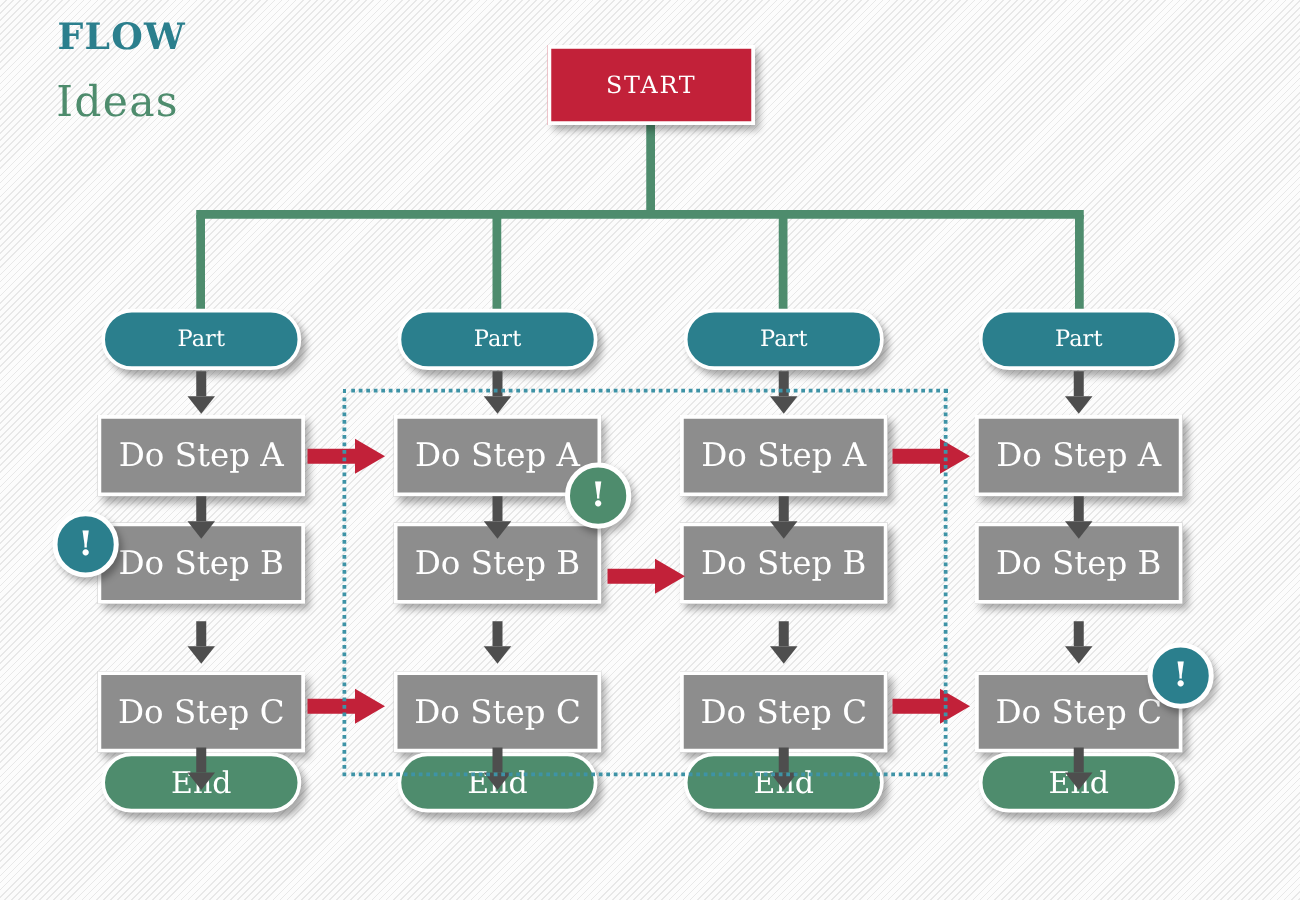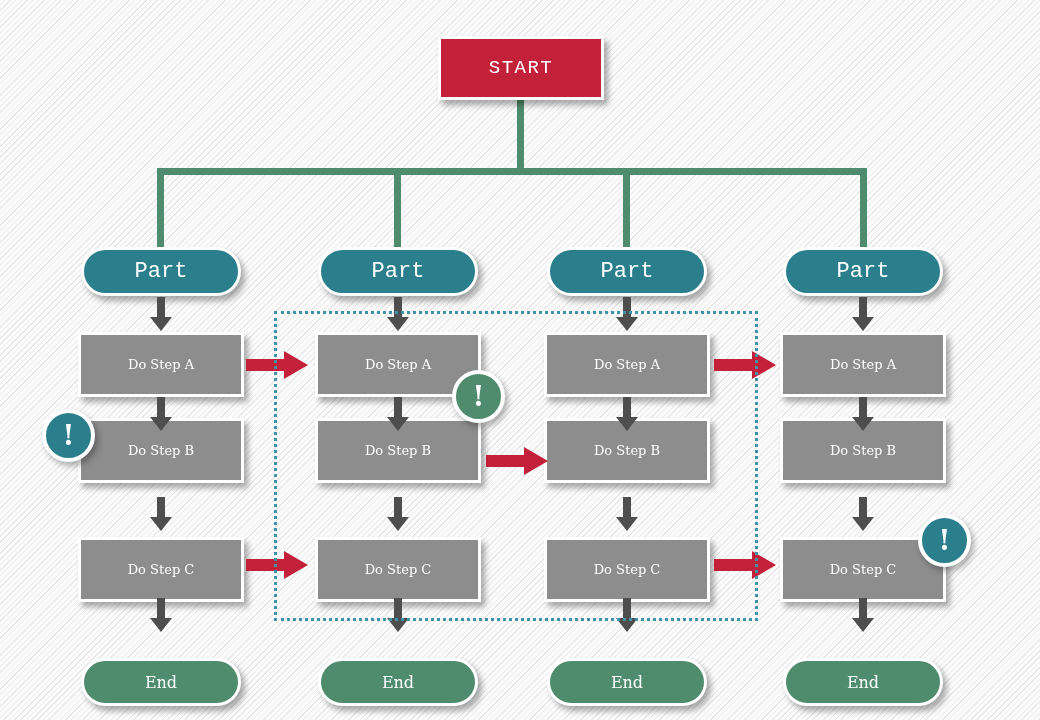--- a/index.html
+++ b/index.html
@@ -23,24 +23,24 @@
     font-size:34px;color:#4e8c6d;letter-spacing:1px;
   }
   
   .node{
     position:absolute;box-sizing:border-box;
     display:flex;align-items:center;justify-content:center;
     color:#ffffff;border:3px solid #ffffff;
     box-shadow:4px 5px 6px rgba(0,0,0,0.33);
     text-align:center;
   }
-  .start-node{left:438px;top:36px;width:166px;height:64px;background:#c22139;font-size:19px;letter-spacing:1.5px;font-family:Liberation Mono, monospace;}
-  .pill{width:160px;height:49px;border-radius:25px;font-size:22px;background:#2b7f8d;top:247px;font-family:Liberation Mono, monospace;}
-  .step{width:166px;height:65px;background:#8d8d8d;font-size:13px;}
-  .end-pill{width:160px;height:48px;border-radius:24px;background:#4e8c6d;font-size:16px;top:658px;}
+  .start-node{left:438px;top:36px;width:166px;height:64px;background:#c22139;font-size:19px;letter-spacing:1.5px;}
+  .pill{width:160px;height:49px;border-radius:25px;font-size:18px;background:#2b7f8d;top:247px;}
+  .step{width:166px;height:65px;background:#8d8d8d;font-size:26px;}
+  .end-pill{width:160px;height:48px;border-radius:24px;background:#4e8c6d;font-size:24px;top:602px;}
   
   .sc1{left:78px}.sc2{left:315px}.sc3{left:544px}.sc4{left:780px}
   .pc1{left:81px}.pc2{left:318px}.pc3{left:547px}.pc4{left:783px}
   .rowA{top:332px}.rowB{top:418px}.rowC{top:537px}
   
   .gline{position:absolute;background:#4e8c6d;}
   
   .darr{position:absolute;width:22px;height:34px;}
   .darr .shaft{position:absolute;left:7px;top:0;width:8px;height:20px;background:#4e4e4e;}
   .darr .head{position:absolute;left:0;top:20px;width:0;height:0;
@@ -68,20 +68,22 @@
   .alert-teal{background:#2b7f8d;}
   .alert-green{background:#4e8c6d;}
   .node,.darr,.rarr{z-index:4;}
   .alert{line-height:1;}
 </style>
 </head>
 <body>
 
 <div class="stage">
 
+  <div class="flow-title">FLOW</div>
+  <div class="ideas-title">Ideas</div>
 
   <div class="gline" style="left:517px;top:99px;width:7px;height:72px;"></div>
   <div class="gline" style="left:157px;top:168px;width:710px;height:7px;"></div>
   <div class="gline" style="left:157px;top:172px;width:7px;height:77px;"></div>
   <div class="gline" style="left:394px;top:172px;width:7px;height:77px;"></div>
   <div class="gline" style="left:623px;top:172px;width:7px;height:77px;"></div>
   <div class="gline" style="left:860px;top:172px;width:7px;height:77px;"></div>
 
   <div class="dotted-region"></div>
 

